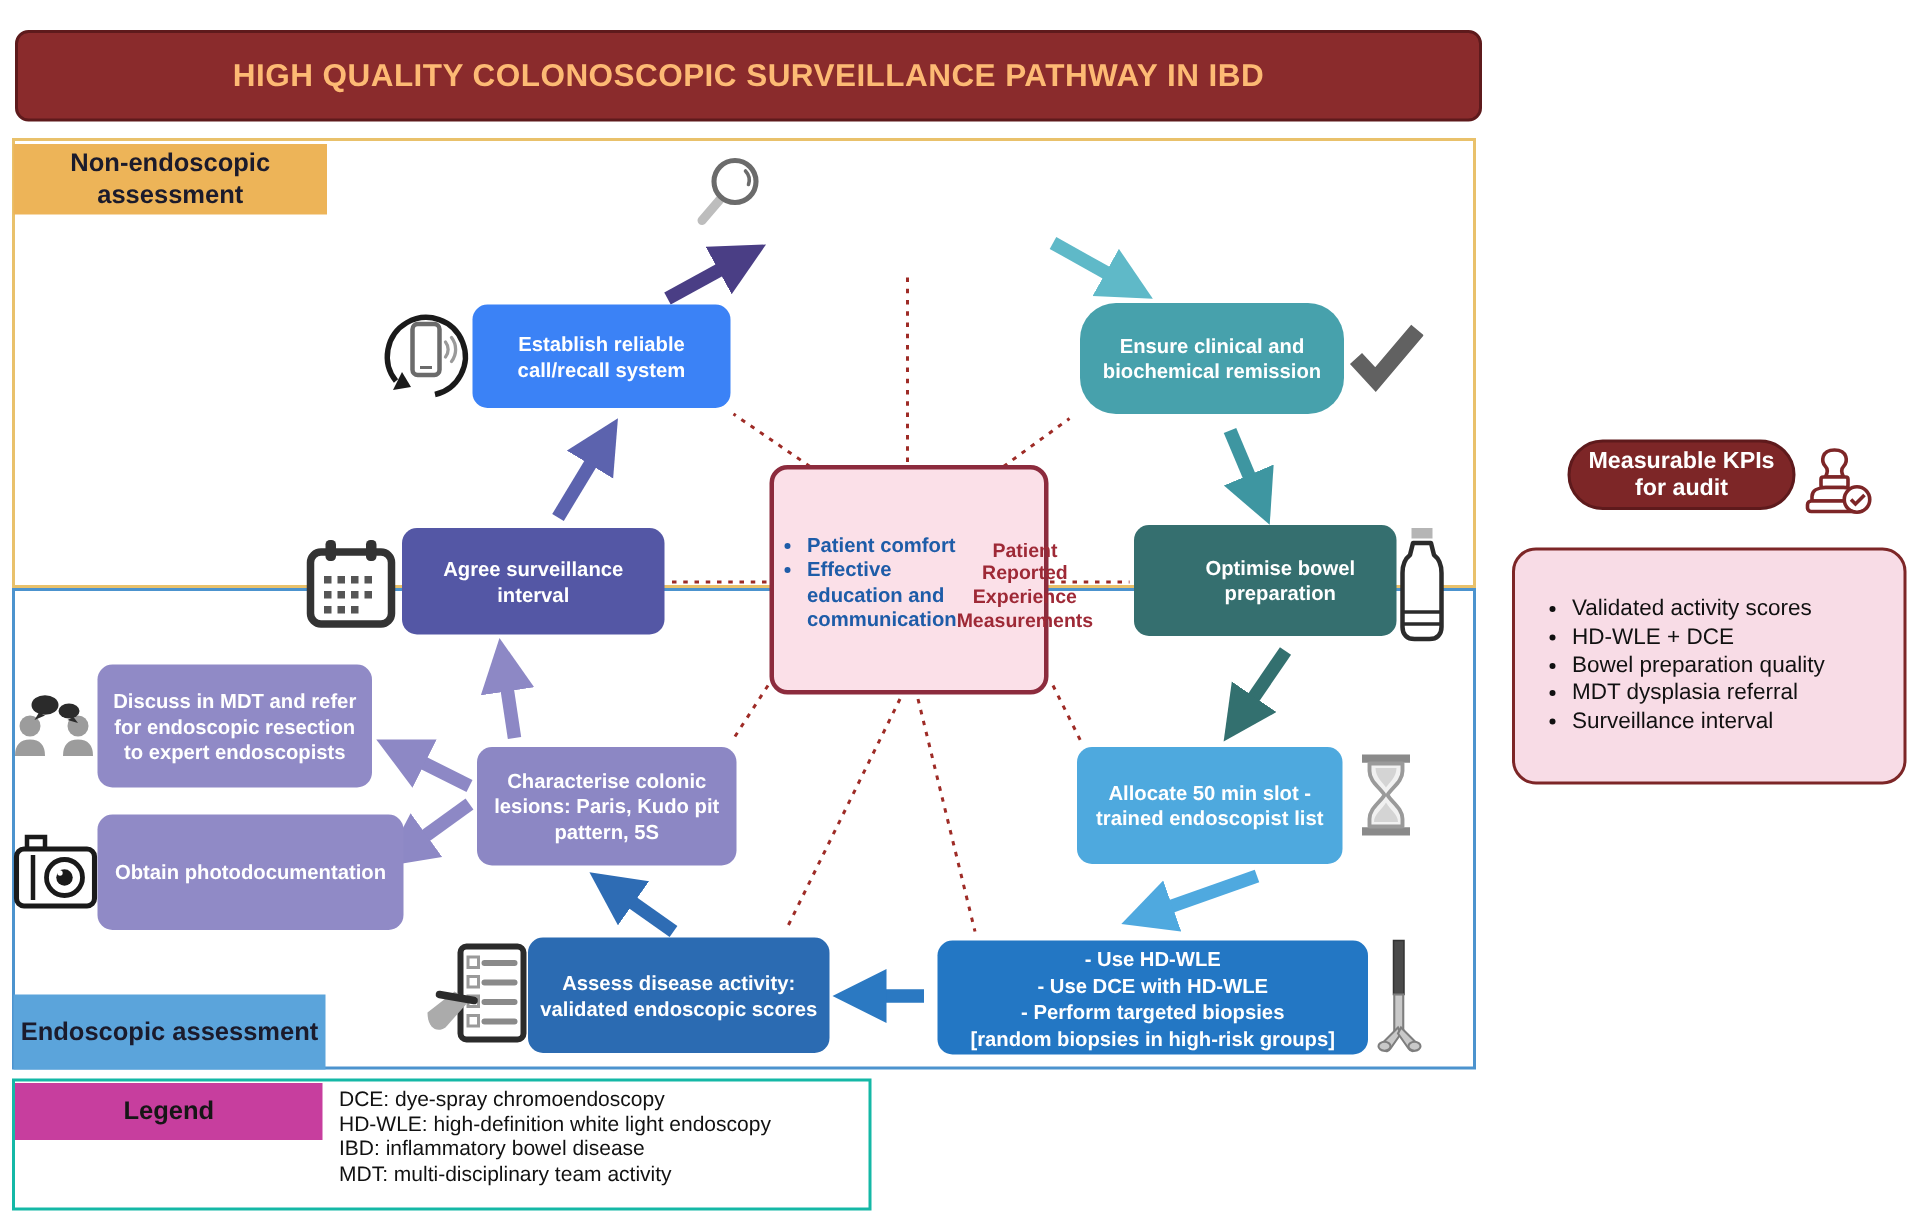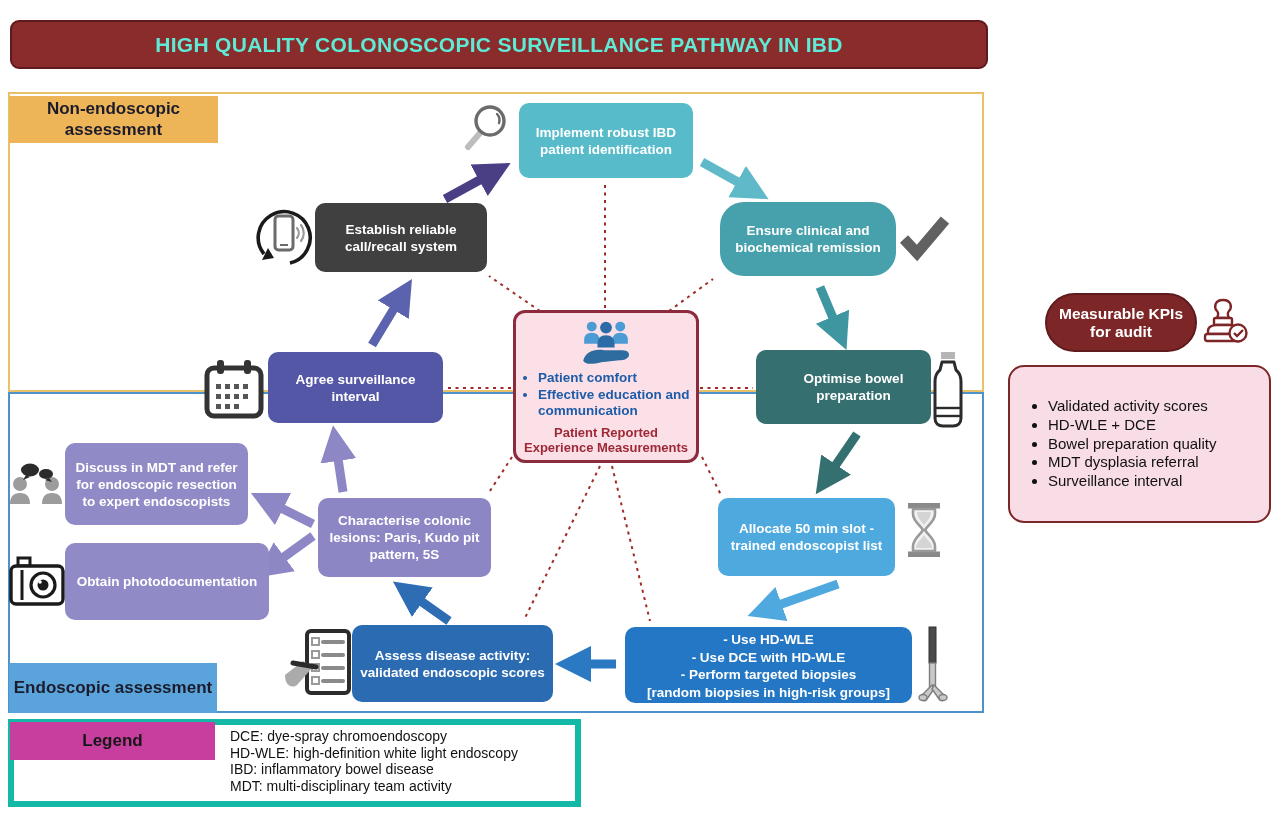--- a/index.html
+++ b/index.html
@@ -3,66 +3,66 @@
 <meta charset="utf-8">
 <style>
   html,body{margin:0;padding:0;background:#ffffff;}
   #canvas{
     position:relative;width:1280px;height:815px;background:#ffffff;
     font-family:"Liberation Sans", sans-serif;overflow:hidden;
   }
   .abs{position:absolute;box-sizing:border-box;}
   
   .banner{
-    left:10px;top:20px;width:978px;height:49px;background:#8A2B2C;
+    left:10px;top:20px;width:978px;height:61px;background:#8A2B2C;
     border:2px solid #5E1A1C;border-radius:9px;display:flex;align-items:center;justify-content:center;
-    color:#5eead4;font-weight:bold;font-size:21px;letter-spacing:.3px;z-index:4;
+    color:#fdba74;font-weight:bold;font-size:21px;letter-spacing:.3px;z-index:4;
   }
   
   .region-top{left:8px;top:92px;width:976px;height:300px;border:2px solid #E9C16B;background:#ffffff;z-index:0;}
   .region-bottom{left:8px;top:392px;width:976px;height:321px;border:2px solid #4C93CE;background:#ffffff;z-index:0;}
   
   .seclabel{display:flex;align-items:center;justify-content:center;text-align:center;
     font-weight:bold;font-size:17px;line-height:1.2;color:#1B1B2C;z-index:4;}
   .lab-nonendo{left:9px;top:96px;width:209px;height:47px;background:#EDB458;}
   .lab-endo{left:9px;top:663px;width:208px;height:50px;background:#5BA4DB;}
   .lab-legend{left:10px;top:722px;width:205px;height:38px;background:#C73E9E;color:#161616;}
   
-  .legendbox{left:8px;top:719px;width:573px;height:88px;border:6px solid #14b8a6;background:#ffffff;z-index:3;text-decoration:underline;}
+  .legendbox{left:8px;top:719px;width:573px;height:88px;border:2px solid #14b8a6;background:#ffffff;z-index:3;text-decoration:underline;}
   .legendlines{position:absolute;left:216px;top:3px;font-size:14px;color:#111;line-height:1.18;}
   
   #connectors{left:0;top:0;width:1280px;height:815px;z-index:1;}
   
   .node{
     position:absolute;box-sizing:border-box;border-radius:10px;color:#ffffff;font-weight:bold;
     display:flex;flex-direction:column;align-items:center;justify-content:center;text-align:center;
     font-size:13.5px;line-height:1.26;padding:4px 8px;z-index:2;
   }
   .n-implement{left:519px;top:103px;width:174px;height:75px;background:#57BBC9;}
   .n-ensure{left:720px;top:202px;width:176px;height:74px;background:#47A1AC;border-radius:24px;}
   .n-optimise{left:756px;top:350px;width:175px;height:74px;background:#356F6F;padding-left:28px;}
   .n-allocate{left:718px;top:498px;width:177px;height:78px;background:#4EA9DE;}
   .n-use{left:625px;top:627px;width:287px;height:76px;background:#2377C4;font-size:13.5px;line-height:1.3;justify-content:space-between;}
   .n-assess{left:352px;top:625px;width:201px;height:77px;background:#2B6BB2;}
   .n-characterise{left:318px;top:498px;width:173px;height:79px;background:#8C87C4;}
   .n-discuss{left:65px;top:443px;width:183px;height:82px;background:#908AC6;}
   .n-obtain{left:65px;top:543px;width:204px;height:77px;background:#908AC6;}
   .n-agree{left:268px;top:352px;width:175px;height:71px;background:#5457A5;}
-  .n-establish{left:315px;top:203px;width:172px;height:69px;background:#404040;}
+  .n-establish{left:315px;top:203px;width:172px;height:69px;background:#3b82f6;}
   
   .centerbox{
     left:513px;top:310px;width:186px;height:153px;background:#FBE0E8;border:3px solid #8C2B3D;
-    border-radius:12px;z-index:2;display:flex;flex-direction:column;align-items:center;padding:6px 4px 4px;
+    border-radius:12px;z-index:2;display:flex;flex-direction:row;align-items:center;padding:6px 4px 4px;
   }
   .centerbox ul{margin:2px 0 0 0;padding:0 0 0 18px;text-align:left;}
   .centerbox li{color:#1E5CA8;font-weight:bold;font-size:13.5px;line-height:1.22;}
   .center-footer{color:#9E2936;font-weight:bold;font-size:13px;line-height:1.2;text-align:center;margin-top:5px;}
   
   .kpi-pill{
-    left:1045px;top:293px;width:152px;height:59px;background:#7D2627;border:2px solid #5E1A1C;border-radius:30px;
+    left:1045px;top:293px;width:152px;height:47px;background:#7D2627;border:2px solid #5E1A1C;border-radius:30px;
     display:flex;align-items:center;justify-content:center;text-align:center;color:#fff;font-weight:bold;
     font-size:15.5px;line-height:1.15;z-index:2;
   }
   .kpi-box{
     left:1008px;top:365px;width:263px;height:158px;background:#F8DCE6;border:2px solid #7D2627;border-radius:16px;
     z-index:2;display:flex;align-items:center;
   }
   .kpi-box ul{margin:0;padding:0 6px 0 38px;}
   .kpi-box li{font-size:15px;color:#111;line-height:1.25;}
   .icon{z-index:3;}
@@ -131,21 +131,20 @@
       <line x1="313" y1="536" x2="277" y2="562" stroke="#8D88C5" marker-end="url(#mCha)"></line>
       <line x1="343" y1="492" x2="337" y2="452" stroke="#8D88C5" marker-end="url(#mCha)"></line>
     </g>
   </svg>
 
   <div class="abs banner">HIGH QUALITY COLONOSCOPIC SURVEILLANCE PATHWAY IN IBD</div>
 
   <div class="abs seclabel lab-nonendo">Non-endoscopic assessment</div>
   <div class="abs seclabel lab-endo">Endoscopic assessment</div>
 
-  <div class="node n-implement">Implement robust IBD patient identification</div>
   <div class="node n-ensure">Ensure clinical and biochemical remission</div>
   <div class="node n-optimise">Optimise bowel preparation</div>
   <div class="node n-allocate">Allocate 50 min slot - trained endoscopist list</div>
   <div class="node n-use">
     <div>- Use HD-WLE</div>
     <div>- Use DCE with HD-WLE</div>
     <div>- Perform targeted biopsies</div>
     <div>[random biopsies in high-risk groups]</div>
   </div>
   <div class="node n-assess">Assess disease activity: validated endoscopic scores</div>

